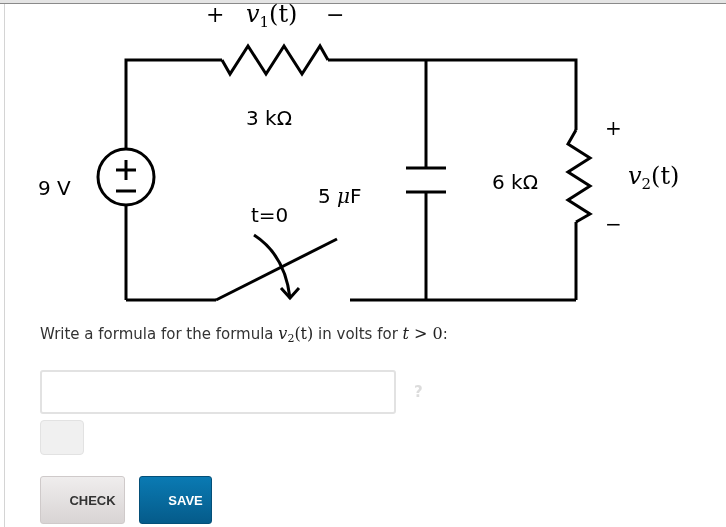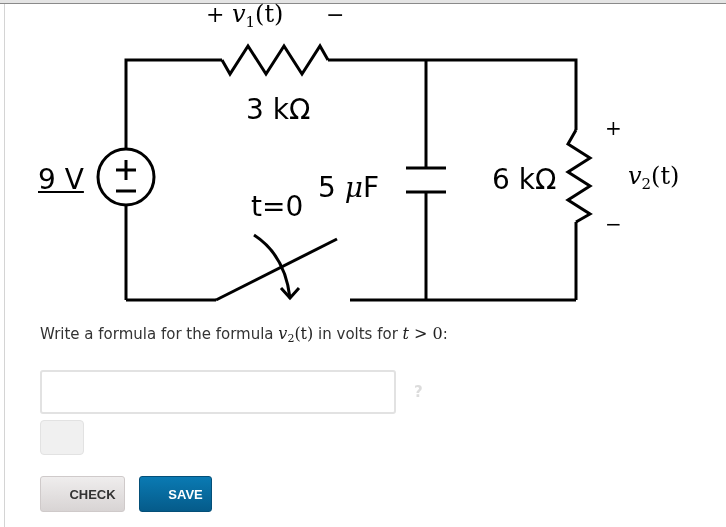--- a/index.html
+++ b/index.html
@@ -11,21 +11,21 @@
   .topbar {
     position: absolute; left: 0; top: 0; width: 726px; height: 3px;
     background: #e4e4e4; border-bottom: 1px solid #8a8a8a;
   }
   .leftrule {
     position: absolute; left: 4px; top: 4px; width: 1px; height: 523px;
     background: #d4d4d4;
   }
   svg.circuit { position: absolute; left: 0; top: 0; }
   .lbl { position: absolute; color: #000; white-space: nowrap; line-height: 1; }
-  .sans { font-family: "DejaVu Sans", sans-serif; font-size: 28px; }
+  .sans { font-family: "DejaVu Sans", sans-serif; font-size: 20px; margin-top: 12px; }
   .math { font-family: "DejaVu Serif", serif; font-style: italic; font-size: 24px; }
   .math .up { font-style: normal; }
   .math sub { font-size: 15px; font-style: normal; vertical-align: -5px; }
   .question {
     position: absolute; left: 40px; top: 324px;
     font-family: "DejaVu Sans", sans-serif; font-size: 15px; color: #333;
     white-space: nowrap;
   }
   .question .m { font-family: "DejaVu Serif", serif; font-style: italic; font-size: 16px; color: #222; }
   .question .m sub { font-size: 11px; font-style: normal; vertical-align: -3px; }
@@ -39,21 +39,21 @@
     position: absolute; left: 414px; top: 383px;
     font-family: "DejaVu Sans", sans-serif; font-weight: bold; font-size: 15px;
     color: #dcdcdc;
   }
   .preview-box {
     position: absolute; left: 40px; top: 420px; width: 44px; height: 35px;
     box-sizing: border-box; border: 1px solid #e2e2e2; border-radius: 4px;
     background: #f0f0f0;
   }
   .btn {
-    position: absolute; top: 476px; height: 36px; box-sizing: border-box;
+    position: absolute; top: 476px; height: 48px; box-sizing: border-box;
     font-family: "Liberation Sans", sans-serif; font-weight: bold; font-size: 13px;
     display: flex; align-items: center; justify-content: center;
     border-radius: 3px; cursor: pointer; padding-left: 20px;
   }
   .btn-check {
     left: 40px; width: 85px; color: #333;
     background: linear-gradient(#efeded, #d8d4d4);
     border: 1px solid #cfcaca;
   }
   .btn-save {
@@ -99,28 +99,28 @@
     <line x1="126" y1="205" x2="126" y2="215"></line>
   </g>
   <g stroke="#000" stroke-width="3">
     <line x1="116" y1="170" x2="136" y2="170"></line>
     <line x1="126" y1="160" x2="126" y2="180"></line>
     <line x1="116" y1="191" x2="136" y2="191"></line>
   </g>
 </svg>
 
 <div class="lbl math" style="left:206px; top:4px; font-size:22px;"><span class="up">+</span></div>
-<div class="lbl math" style="left:232px; top:2px; font-size:24px;"><span>v</span><sub>1</sub><span class="up">(t)</span></div>
+<div class="lbl math" style="left:246px; top:2px; font-size:24px;"><span>v</span><sub>1</sub><span class="up">(t)</span></div>
 <div class="lbl math" style="left:326px; top:4px; font-size:22px;"><span class="up">−</span></div>
 
 <div class="lbl sans" style="left:246px; top:96px;">3 kΩ</div>
-<div class="lbl sans" style="left:38px; top:166px;text-decoration:underline;">9 V</div>
+<div class="lbl sans" style="left:38px; top:166px;">9 V</div>
 <div class="lbl sans" style="left:318px; top:174px;"><span>5 </span><span style="font-family:'DejaVu Serif',serif;font-style:italic;">μ</span><span>F</span></div>
 <div class="lbl sans" style="left:251px; top:193px;">t=0</div>
-<div class="lbl sans" style="left:492px; top:166px;">6 kΩ</div>
+<div class="lbl sans" style="left:492px; top:160px;">6 kΩ</div>
 
 <div class="lbl math" style="left:605px; top:118px; font-size:20px;"><span class="up">+</span></div>
 <div class="lbl math" style="left:628px; top:164px; font-size:24px;"><span>v</span><sub>2</sub><span class="up">(t)</span></div>
 <div class="lbl math" style="left:605px; top:214px; font-size:20px;"><span class="up">−</span></div>
 
 <div class="question"><span>Write a formula for the formula </span><span class="m"><span>v</span><sub>2</sub><span class="up">(t)</span></span><span> in volts for </span><span class="m"><span>t</span><span class="up"> &gt; 0</span></span><span>:</span></div>
 
 <input class="answer-input" type="text" placeholder="" style="">
 <div class="help">?</div>
 <div class="preview-box"></div>

